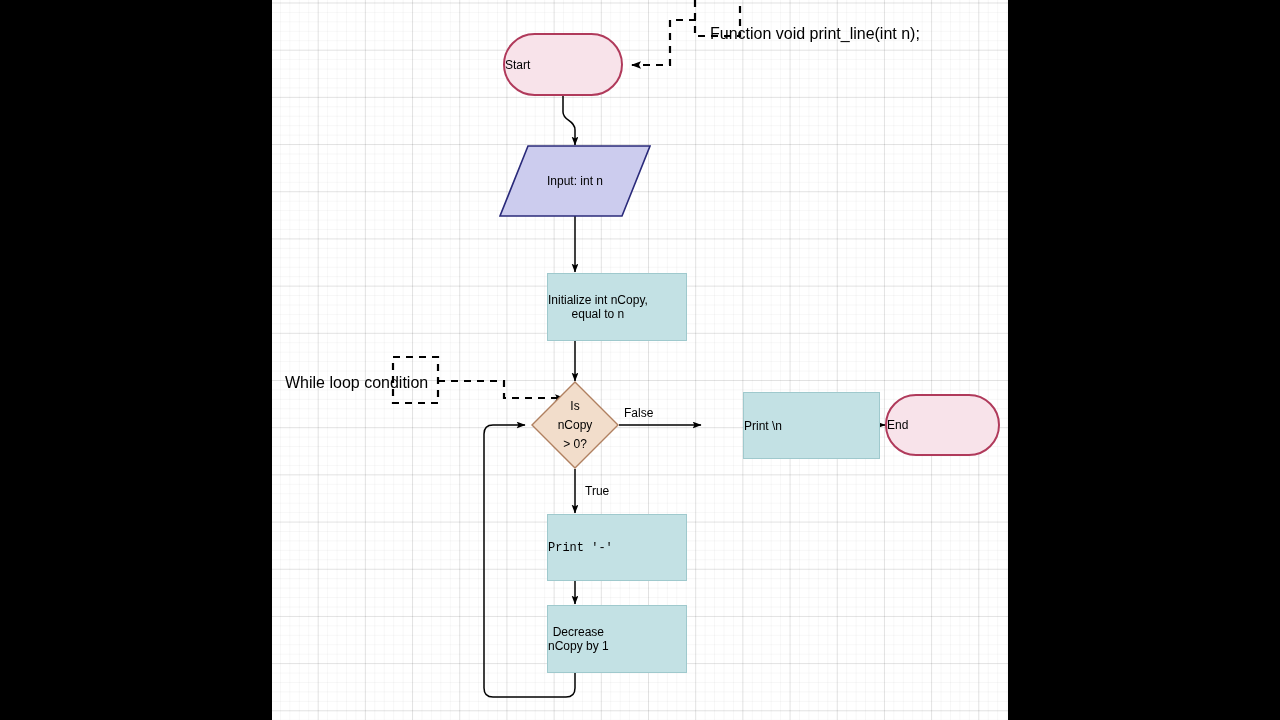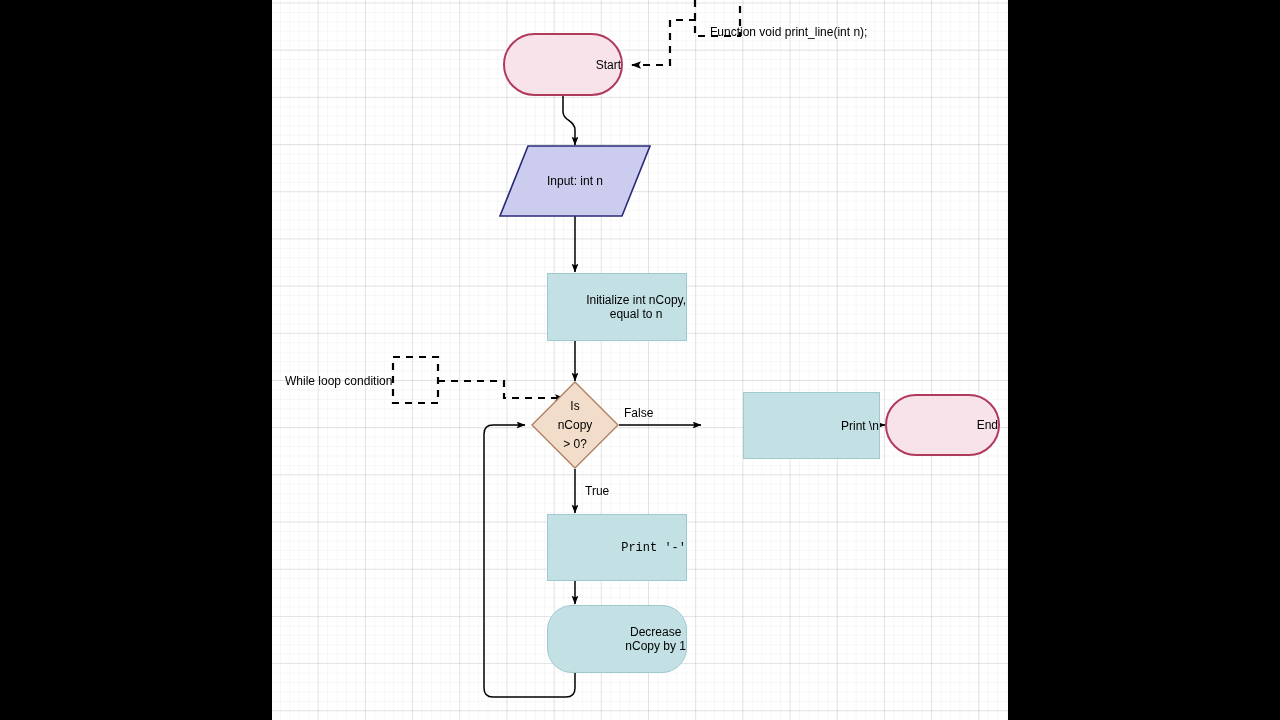--- a/index.html
+++ b/index.html
@@ -42,21 +42,21 @@
     left: 0; top: 0;
     width: 736px;
     height: 720px;
     pointer-events: none;
   }
   .node {
     position: absolute;
     box-sizing: border-box;
     display: flex;
     align-items: center;
-    justify-content: flex-end;
+    justify-content: flex-start;
     text-align: center;
     color: #000000;
     font-size: 12px;
     line-height: 14px;
     white-space: pre-line;
   }
   .terminal {
     background: #f8e3ea;
     border: 2px solid #b03a5b;
     border-radius: 999px;
@@ -97,21 +97,21 @@
   }
   .edge-label {
     position: absolute;
     font-size: 12px;
     color: #000000;
     background: transparent;
     white-space: nowrap;
   }
   .note-label {
     position: absolute;
-    font-size: 12px;
+    font-size: 16px;
     color: #000000;
     white-space: nowrap;
   }
 </style>
 </head>
 <body>
 
 <div id="stage">
 
   <div id="canvas">
@@ -181,21 +181,21 @@
     </div>
 
     <div class="node terminal" style="left:613px; top:394px; width:115px; height:62px;">
       <span>End</span>
     </div>
 
     <div class="node process" style="left:233px; top:514px; width:140px; height:67px;font-family:Liberation Mono, monospace;">
       <span>Print '-'</span>
     </div>
 
-    <div class="node process" style="left:233px; top:605px; width:140px; height:68px;border-radius:25px;">
+    <div class="node process" style="left:233px; top:605px; width:140px; height:68px;">
       <span>Decrease
 nCopy by 1</span>
     </div>
 
     <div class="edge-label" style="left:352px; top:406px;text-align:right;">False</div>
 
     <div class="edge-label" style="left:313px; top:484px;">True</div>
 
     <div class="note-label" style="left:438px; top:25px;">Function void print_line(int n);</div>
 

